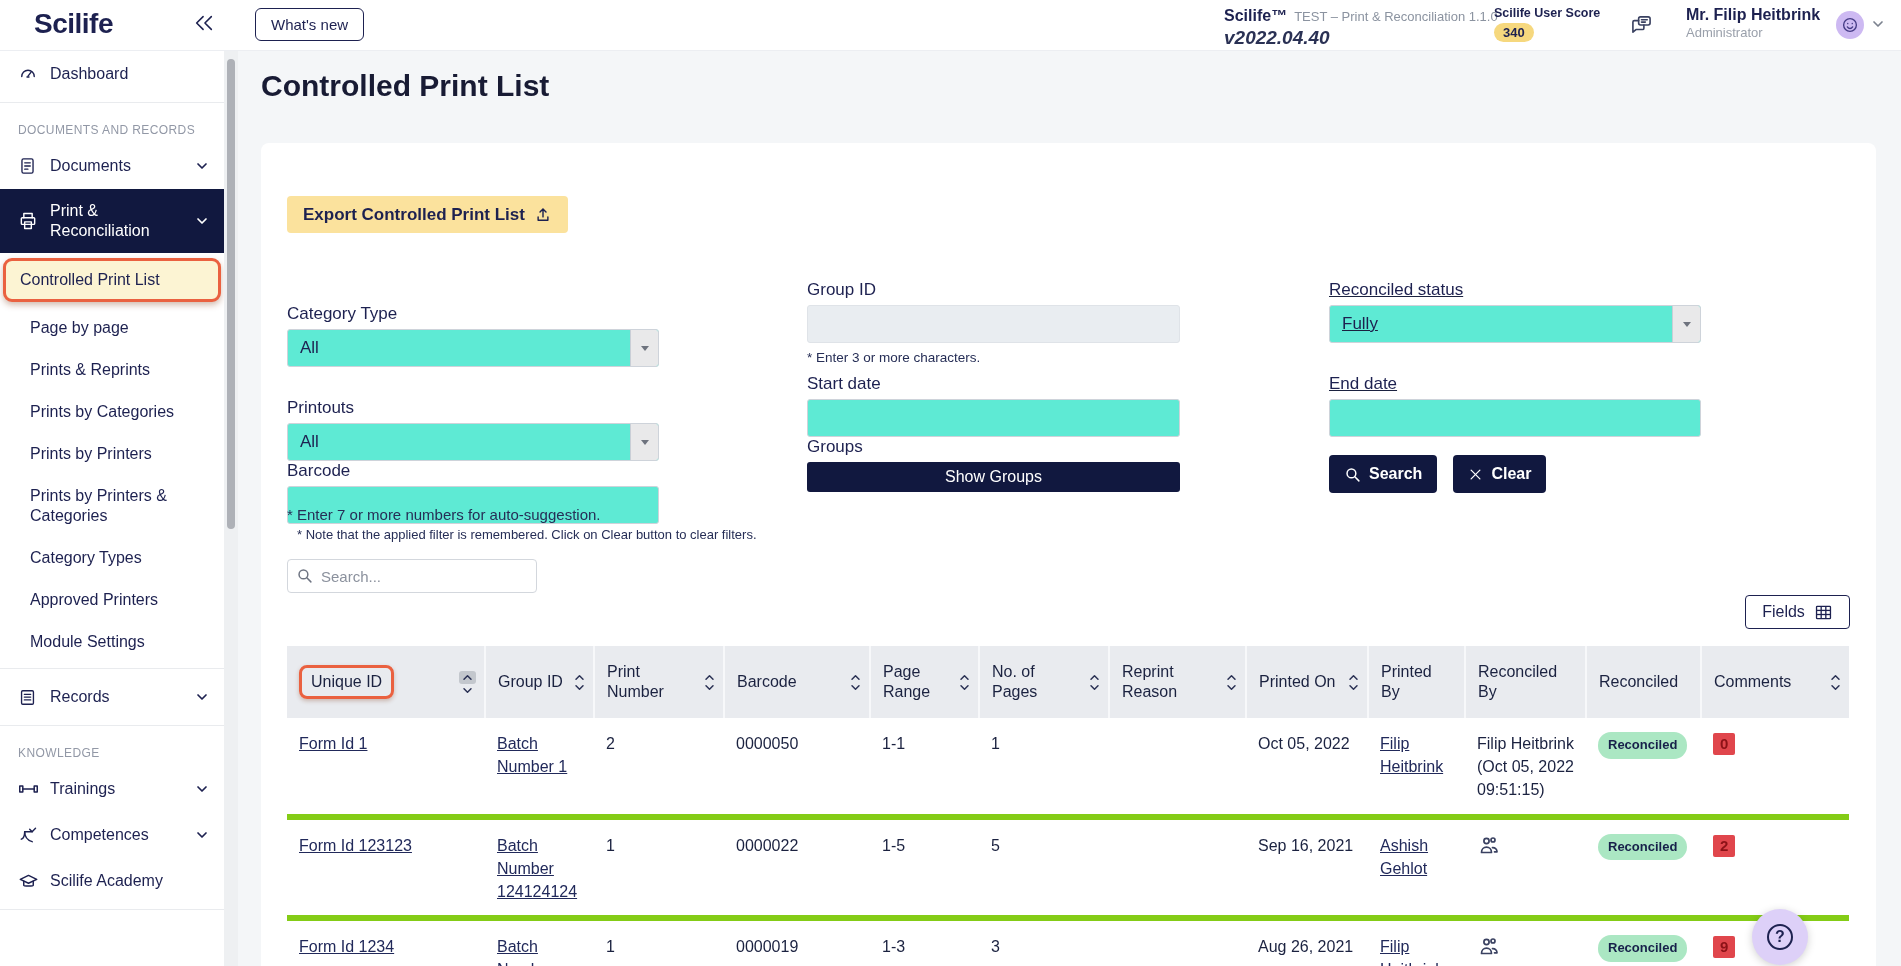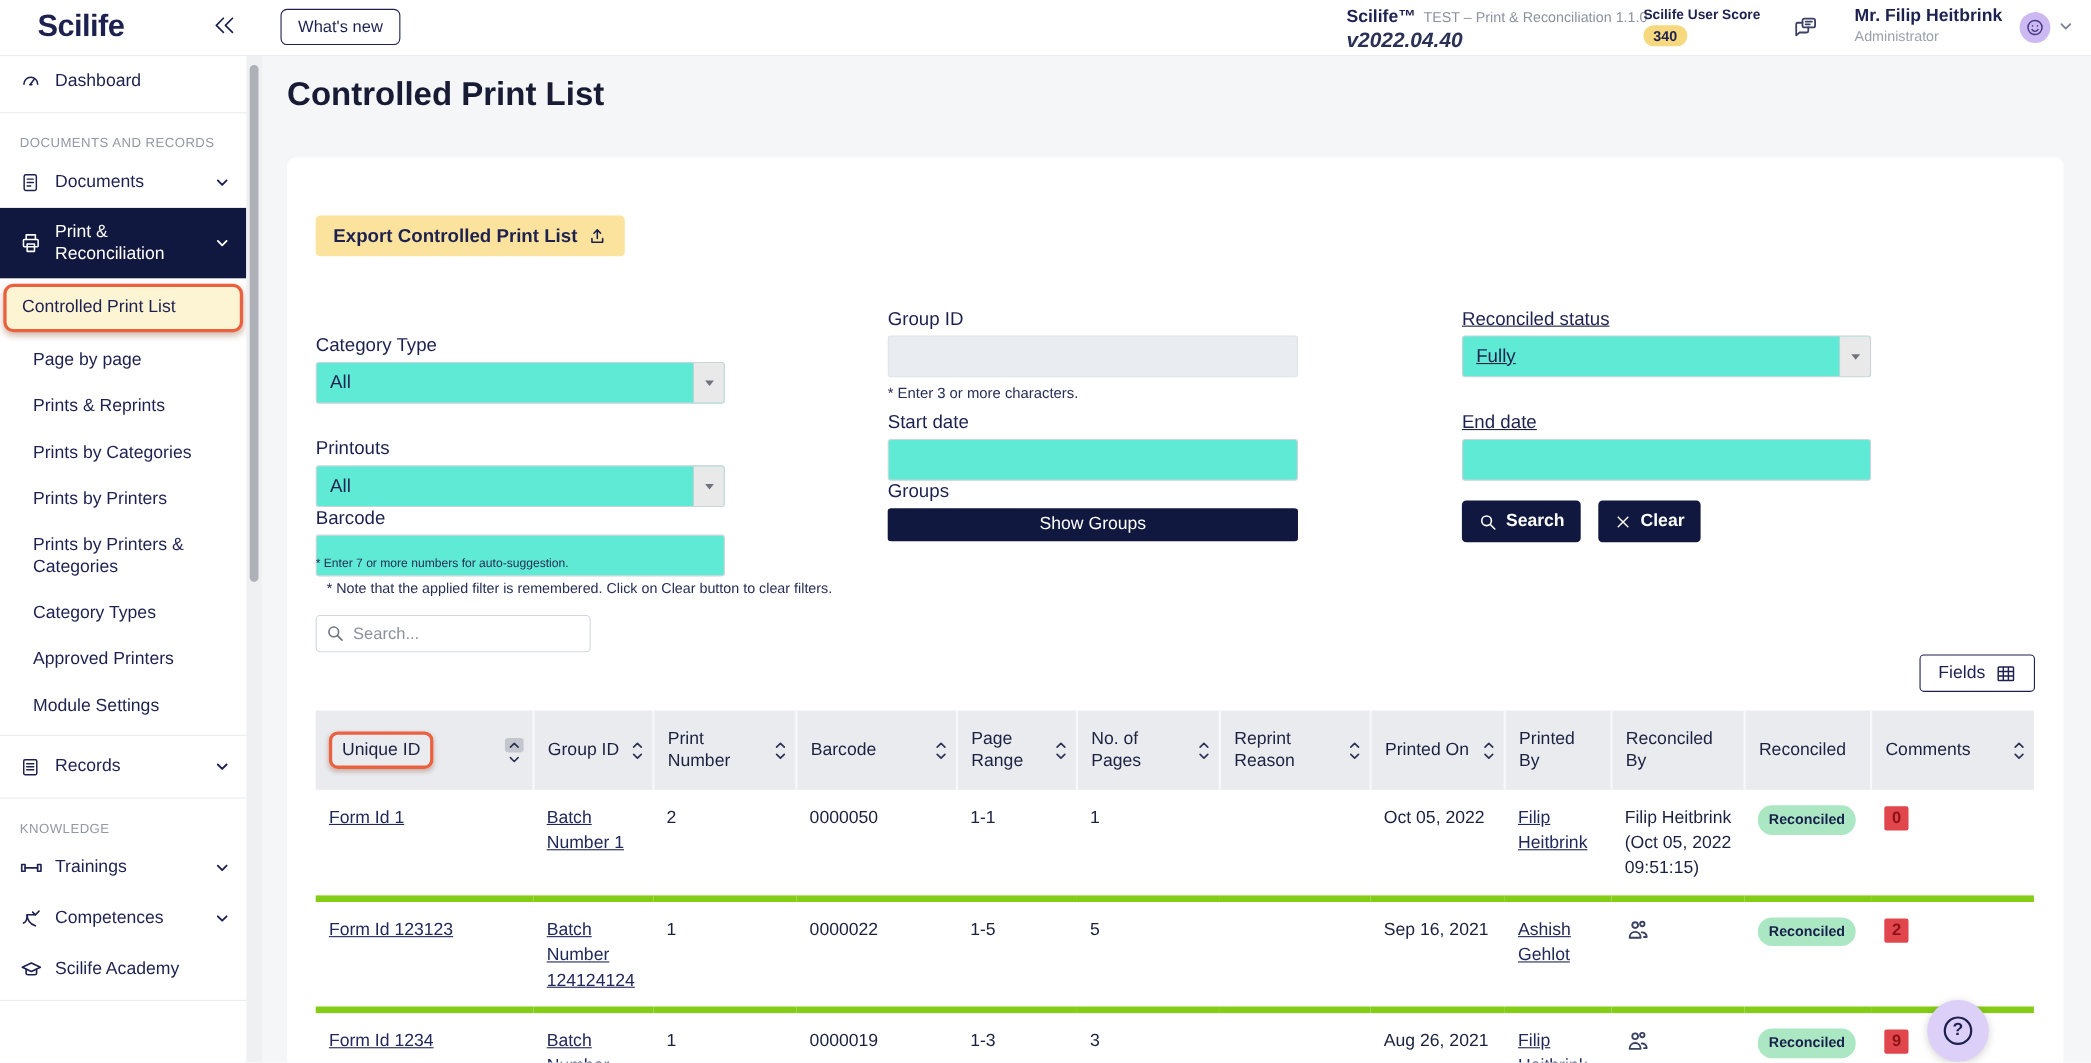--- a/index.html
+++ b/index.html
@@ -52,21 +52,21 @@
   .fblock { position:absolute; }
   .fc1 { left:26px; width:372px;margin-top:24px; } .fc2 { left:546px; width:373px; } .fc3 { left:1068px; width:372px;text-decoration:underline; }
   .fr1 { top:137px; } .fr2 { top:231px; } .fr3 { top:294px; }
   .sel, .inp { width:100%; height:38px; border:1px solid #ced3da; border-radius:3px; background:#5eead4; font-size:17px; color:#1d2150; padding:0 34px 0 12px; position:relative; display:flex; align-items:center; }
   .inp { padding-right:12px; }
   .inp.disabled { background:#e9edf1; border-color:#dfe3e8; }
   .sel .arrowbox { position:absolute; right:0; top:0; width:28px; height:36px; background:#e9e9ea; border-left:1px solid #c9ced6; border-radius:0 2px 2px 0; display:flex; align-items:center; justify-content:center; }
   .sel .arrowbox .tri { width:0; height:0; border-left:4px solid transparent; border-right:4px solid transparent; border-top:5px solid #6e737e; }
   .hint { font-size:13.5px; color:#262e56; margin-top:7px; }
   .hint2 { position:absolute; left:36px; top:384px; font-size:13px; color:#262e56; }
-  .hint1b { position:absolute; left:26px; top:363px; font-size:11px; color:#262e56; }
+  .hint1b { position:absolute; left:26px; top:363px; font-size:15px; color:#262e56; }
   .showgroups-btn { width:100%; height:30px; background:#11183f; color:#fff; border:none; border-radius:3px; font-size:16px; font-family:inherit; cursor:pointer; }
   .actionrow { position:absolute; left:1068px; top:312px; display:flex; gap:16px;justify-content:flex-end; }
   .navy-btn { height:38px; display:inline-flex; align-items:center; gap:8px; padding:0 15px; background:#11183f; color:#fff; border:none; border-radius:4px; font-size:16px; font-weight:600; font-family:inherit; cursor:pointer; }
 
   
   .tsearch { position:absolute; left:26px; top:416px; width:250px; height:34px; }
   .tsearch input { width:100%; height:100%; border:1px solid #d3d7dd; border-radius:4px; padding:0 10px 0 33px; font-size:15px; color:#1d2150; font-family:inherit; }
   .tsearch input::placeholder { color:#8b919d; }
   .tsearch .sicon { position:absolute; left:9px; top:8px; color:#6e7482; }
   .fields-btn { position:absolute; left:1484px; top:452px; width:105px; height:34px; background:#fff; border:1.5px solid #1d2150; border-radius:4px; display:inline-flex; align-items:center; justify-content:center; gap:9px; font-size:16px; color:#1d2150; font-family:inherit; cursor:pointer; }

